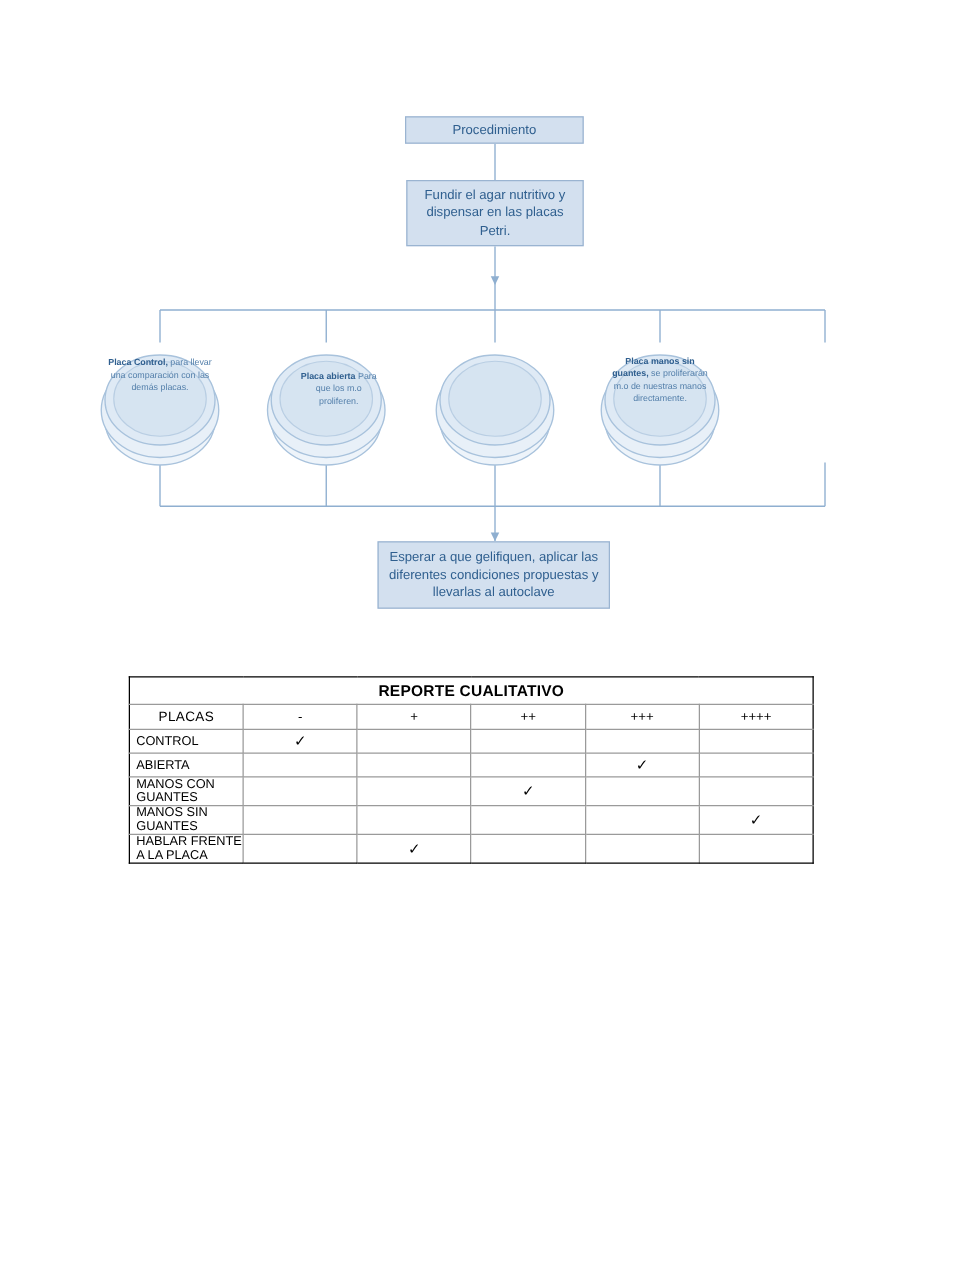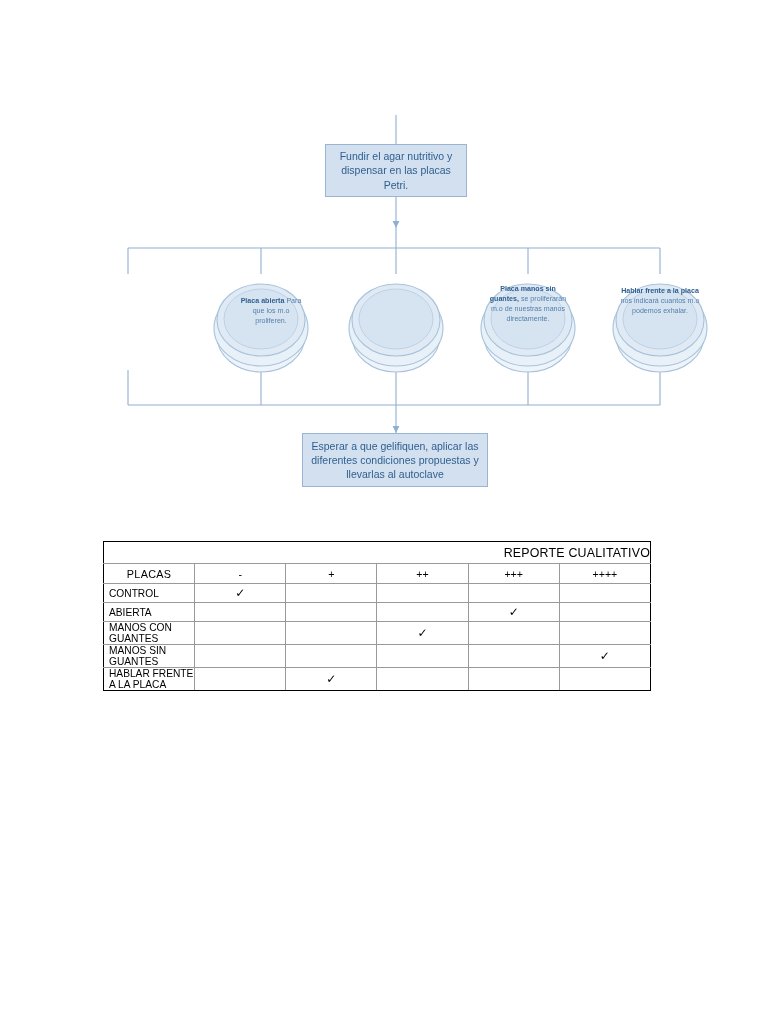--- a/index.html
+++ b/index.html
@@ -67,22 +67,22 @@
     text-align:left;
     vertical-align:middle;
     box-sizing:border-box;
   }
   #report-table .outer-l{border-left:1.4px solid #000;}
   #report-table .outer-r{border-right:1.4px solid #000;}
   #report-table tr.r-title td{
     border-top:1.4px solid #000;
     border-left:1.4px solid #000;
     border-right:1.4px solid #000;
-    text-align:right;
-    font-weight:normal;
+    text-align:center;
+    font-weight:bold;
     font-size:12.4px;
     letter-spacing:.2px;
     height:22px;
     padding:0;
   }
   #report-table tr.r-head td{
     font-weight:normal;
     text-align:center;
     font-size:10.6px;
     height:20px;
@@ -125,25 +125,37 @@
 
       <line x1="396" y1="405" x2="396" y2="433"></line>
     </g>
 
     <g fill="#8fafd0" stroke="none">
       <polygon points="396,228 392.6,221 399.4,221"></polygon>
       <polygon points="396,433 392.6,426 399.4,426"></polygon>
     </g>
   </svg>
 
+  <div class="fc-box" id="box-title">Procedimiento</div>
 
   <div class="fc-box" id="box-step3">Esperar a que gelifiquen, aplicar las diferentes condiciones propuestas y llevarlas al autoclave</div>
 
   <div class="fc-box" id="box-step1">Fundir el agar nutritivo y dispensar en las placas Petri.</div>
 
+  <div class="dish" style="left:76px;top:270px;">
+    <svg width="104" height="106" viewBox="0 0 104 106">
+      <ellipse cx="52" cy="66" rx="44" ry="36" fill="#eef4fa" stroke="#a8c2dc" stroke-width="1.1"></ellipse>
+      <ellipse cx="52" cy="58" rx="47" ry="38" fill="#e8f0f8" stroke="#a8c2dc" stroke-width="1.1"></ellipse>
+      <ellipse cx="52" cy="50" rx="44" ry="36" fill="#dfeaf5" stroke="#a8c2dc" stroke-width="1.1"></ellipse>
+      <ellipse cx="52" cy="49" rx="37" ry="30" fill="#d6e4f1" stroke="#b9cee3" stroke-width=".9"></ellipse>
+    </svg>
+    <div class="dish-text">
+      <b>Placa Control,</b><span> para llevar una comparación con las demás placas.</span>
+    </div>
+  </div>
 
   <div class="dish" style="left:209px;top:270px;">
     <svg width="104" height="106" viewBox="0 0 104 106">
       <ellipse cx="52" cy="66" rx="44" ry="36" fill="#eef4fa" stroke="#a8c2dc" stroke-width="1.1"></ellipse>
       <ellipse cx="52" cy="58" rx="47" ry="38" fill="#e8f0f8" stroke="#a8c2dc" stroke-width="1.1"></ellipse>
       <ellipse cx="52" cy="50" rx="44" ry="36" fill="#dfeaf5" stroke="#a8c2dc" stroke-width="1.1"></ellipse>
       <ellipse cx="52" cy="49" rx="37" ry="30" fill="#d6e4f1" stroke="#b9cee3" stroke-width=".9"></ellipse>
     </svg>
     <div class="dish-text" style="top:26px;margin-left:20px;">
       <b>Placa abierta</b><span> Para que los m.o proliferen.</span>
@@ -164,31 +176,20 @@
       <ellipse cx="52" cy="66" rx="44" ry="36" fill="#eef4fa" stroke="#a8c2dc" stroke-width="1.1"></ellipse>
       <ellipse cx="52" cy="58" rx="47" ry="38" fill="#e8f0f8" stroke="#a8c2dc" stroke-width="1.1"></ellipse>
       <ellipse cx="52" cy="50" rx="44" ry="36" fill="#dfeaf5" stroke="#a8c2dc" stroke-width="1.1"></ellipse>
       <ellipse cx="52" cy="49" rx="37" ry="30" fill="#d6e4f1" stroke="#b9cee3" stroke-width=".9"></ellipse>
     </svg>
     <div class="dish-text" style="left:9px;right:9px;top:14px;">
       <b>Placa manos sin guantes,</b><span> se proliferarán m.o de nuestras manos directamente.</span>
     </div>
   </div>
 
-  <div class="dish" style="left:608px;top:270px;">
-    <svg width="104" height="106" viewBox="0 0 104 106">
-      <ellipse cx="52" cy="66" rx="44" ry="36" fill="#eef4fa" stroke="#a8c2dc" stroke-width="1.1"></ellipse>
-      <ellipse cx="52" cy="58" rx="47" ry="38" fill="#e8f0f8" stroke="#a8c2dc" stroke-width="1.1"></ellipse>
-      <ellipse cx="52" cy="50" rx="44" ry="36" fill="#dfeaf5" stroke="#a8c2dc" stroke-width="1.1"></ellipse>
-      <ellipse cx="52" cy="49" rx="37" ry="30" fill="#d6e4f1" stroke="#b9cee3" stroke-width=".9"></ellipse>
-    </svg>
-    <div class="dish-text" style="left:10px;right:10px;top:16px;">
-      <b>Hablar frente a la placa</b><span> nos indicará cuantos m.o podemos exhalar.</span>
-    </div>
-  </div>
 
   <table id="report-table">
     <tbody>
       <tr class="r-title">
         <td colspan="6">REPORTE CUALITATIVO</td>
       </tr>
       <tr class="r-head">
         <td class="col-lab outer-l placas-head">PLACAS</td>
         <td class="col-m vsep">-</td>
         <td class="col-m vsep">+</td>

